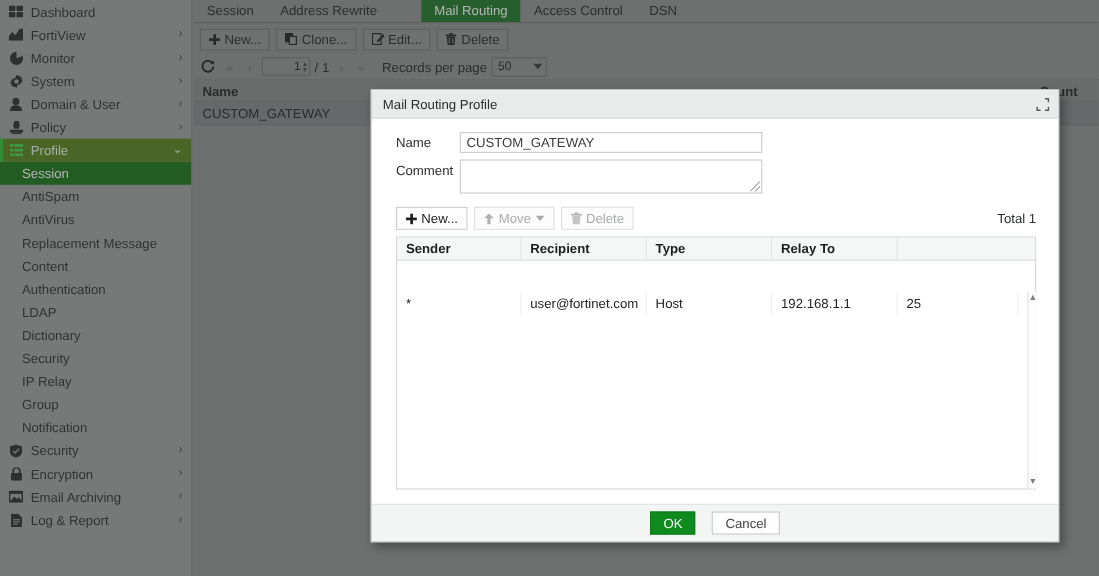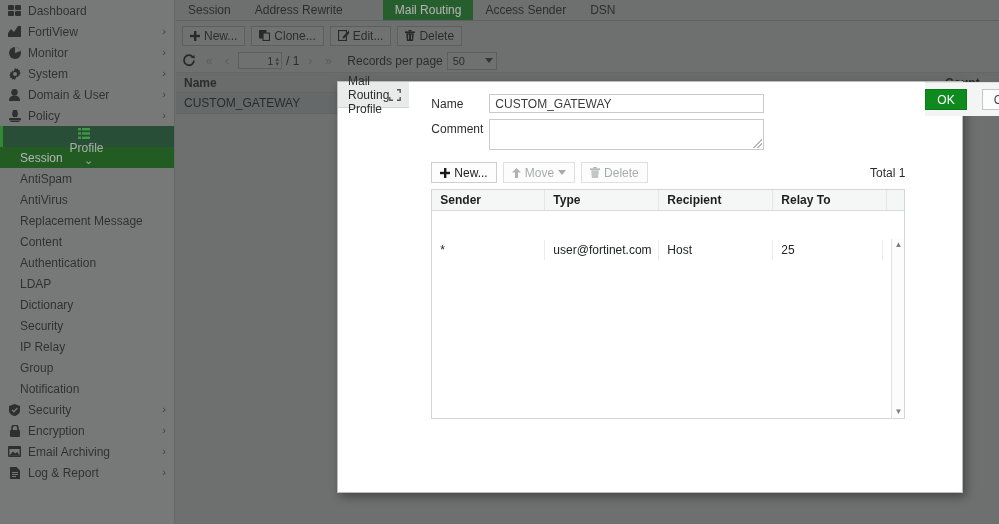--- a/index.html
+++ b/index.html
@@ -33,25 +33,24 @@
   .nav-item .ico {
     width: 15px; height: 14px; margin-right: 6px;
     display: inline-flex; align-items: center; justify-content: center;
     flex: 0 0 15px;
   }
   .nav-item .lbl { flex: 1 1 auto; white-space: nowrap; }
   .nav-item .chev {
     font-size: 11px; color: #3a3c3b; margin-left: 4px; line-height: 1;
   }
   .nav-item.expanded {
-    background: #14532d;
+    background: #4d7c0f;
     color: #eaf6ea;
     border-left: 3px solid #25bb25;
     padding-left: 4px;
-    flex-direction: column;
   }
   .nav-item.expanded .chev { color: #dff0df; }
   .nav-sub {
     display: flex; align-items: center;
     height: 21px; padding-left: 20px;
     font-size: 12px; color: #1f2120; cursor: pointer;
   }
   .nav-sub.active { background: #0a6b0a; color: #ffffff; }
 
   svg.i { display: block; }
@@ -124,21 +123,21 @@
   .list-row .c-name { padding-left: 8px; flex: 1 1 auto; }
   .list-row .c-count { width: 60px; }
 
   
   .modal {
     position: absolute; left: 337px; top: 81px; width: 626px; height: 412px;
     background: #ffffff;
     border: 1px solid #b9bcbb;
     box-shadow: 3px 4px 9px rgba(0,0,0,0.35);
     z-index: 100;
-    display: flex; 
+    display: flex; flex-direction: column;
   }
   .modal-head {
     height: 26px; background: #e9eaea; border-bottom: 1px solid #d2d4d3;
     display: flex; align-items: center; padding: 0 8px 0 10px;
     font-size: 12px; color: #2c2e2d;
   }
   .modal-title { flex: 1 1 auto; }
   .expand-ico { cursor: pointer; }
 
   .modal-body { flex: 1 1 auto; padding: 12px 20px 0 22px; background: #fff; }
@@ -401,21 +400,21 @@
         <div class="tab">
           <span>Session</span>
         </div>
         <div class="tab">
           <span>Address Rewrite</span>
         </div>
         <div class="tab active">
           <span>Mail Routing</span>
         </div>
         <div class="tab">
-          <span>Access Sender</span>
+          <span>Access Control</span>
         </div>
         <div class="tab">
           <span>DSN</span>
         </div>
       </div>
 
       <div class="toolbar">
         <div class="tb-btn">
           <span>
             <svg class="i" width="10" height="10" viewBox="0 0 10 10">
@@ -559,31 +558,32 @@
               </svg>
           </span>
           <span>Delete</span>
         </div>
         <div class="total">Total 1</div>
       </div>
 
       <div class="grid">
         <div class="grid-head">
           <div class="cell col-sender">Sender</div>
+          <div class="cell col-recipient">Recipient</div>
           <div class="cell col-type">Type</div>
-          <div class="cell col-recipient">Recipient</div>
           <div class="cell col-relay">Relay To</div>
           <div class="cell col-extra"></div>
         </div>
         <div class="grid-body">
           <div class="grid-rows">
             <div class="grid-row">
               <div class="cell col-sender">*</div>
               <div class="cell col-recipient">user@fortinet.com</div>
               <div class="cell col-type">Host</div>
+              <div class="cell col-relay">192.168.1.1</div>
               <div class="cell col-port">25</div>
               <div class="cell col-extra"></div>
             </div>
           </div>
           <div class="vscroll">
             <span class="arr">▲</span>
             <span class="arr">▼</span>
           </div>
         </div>
       </div>

